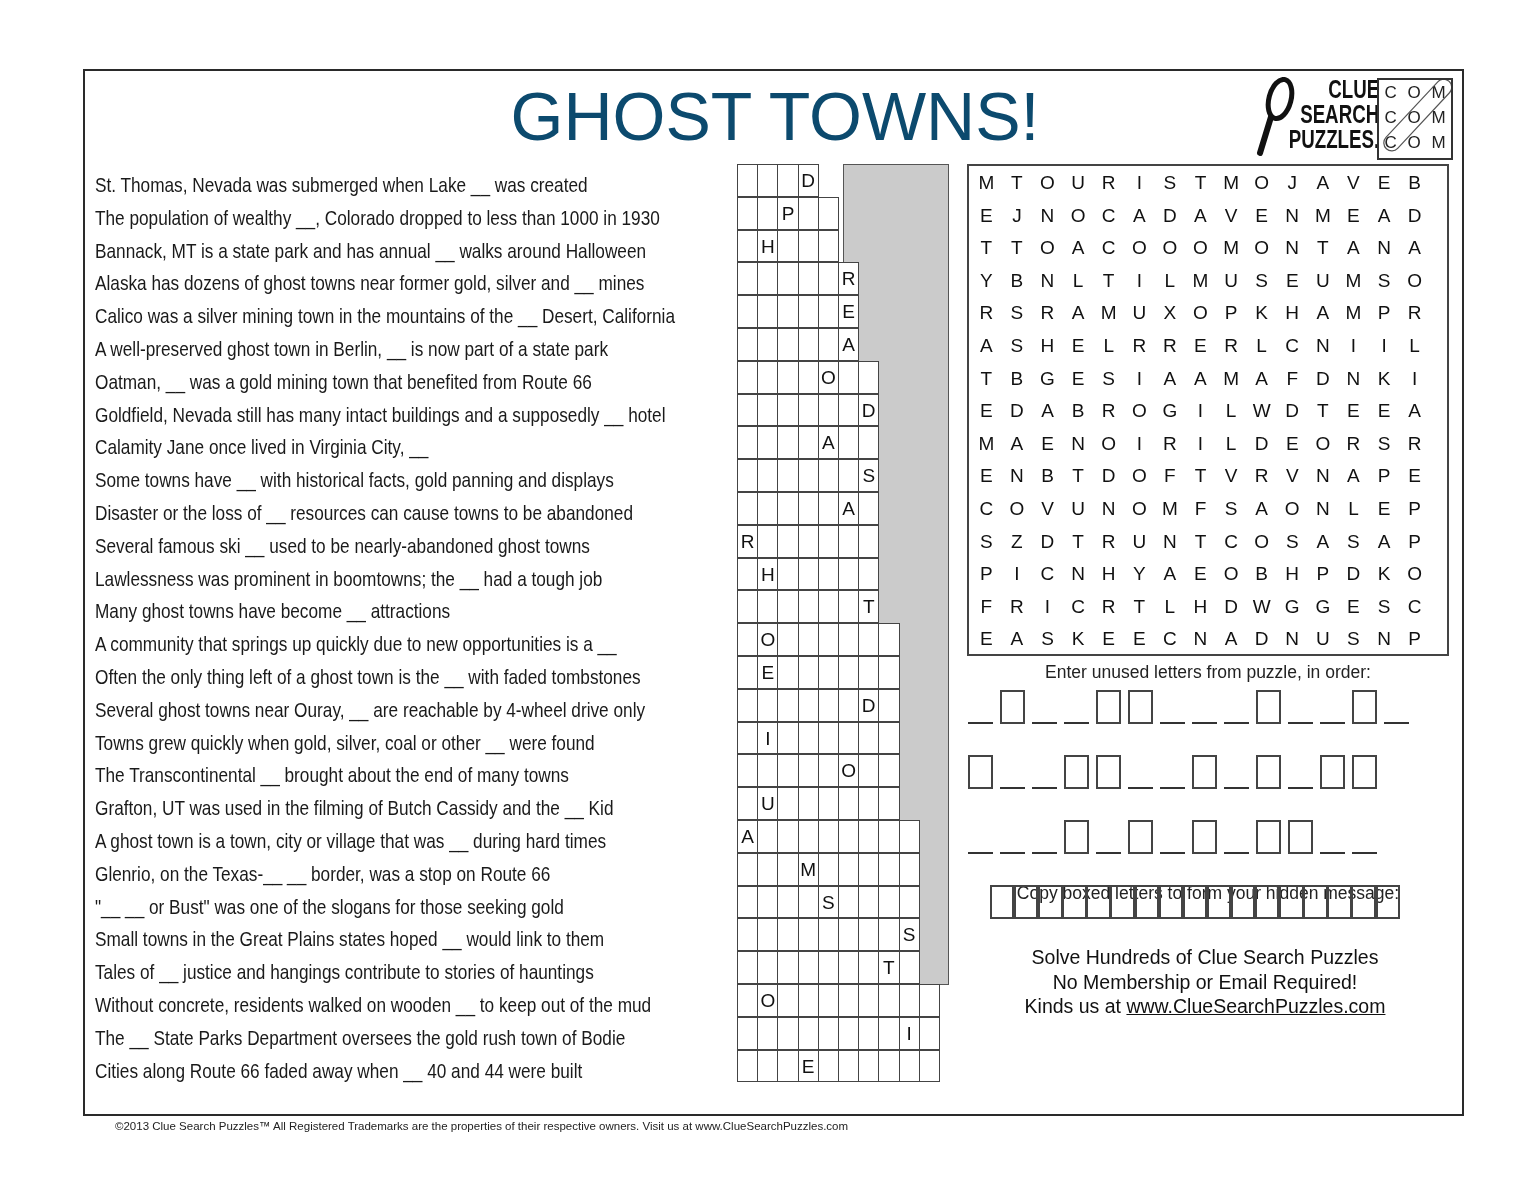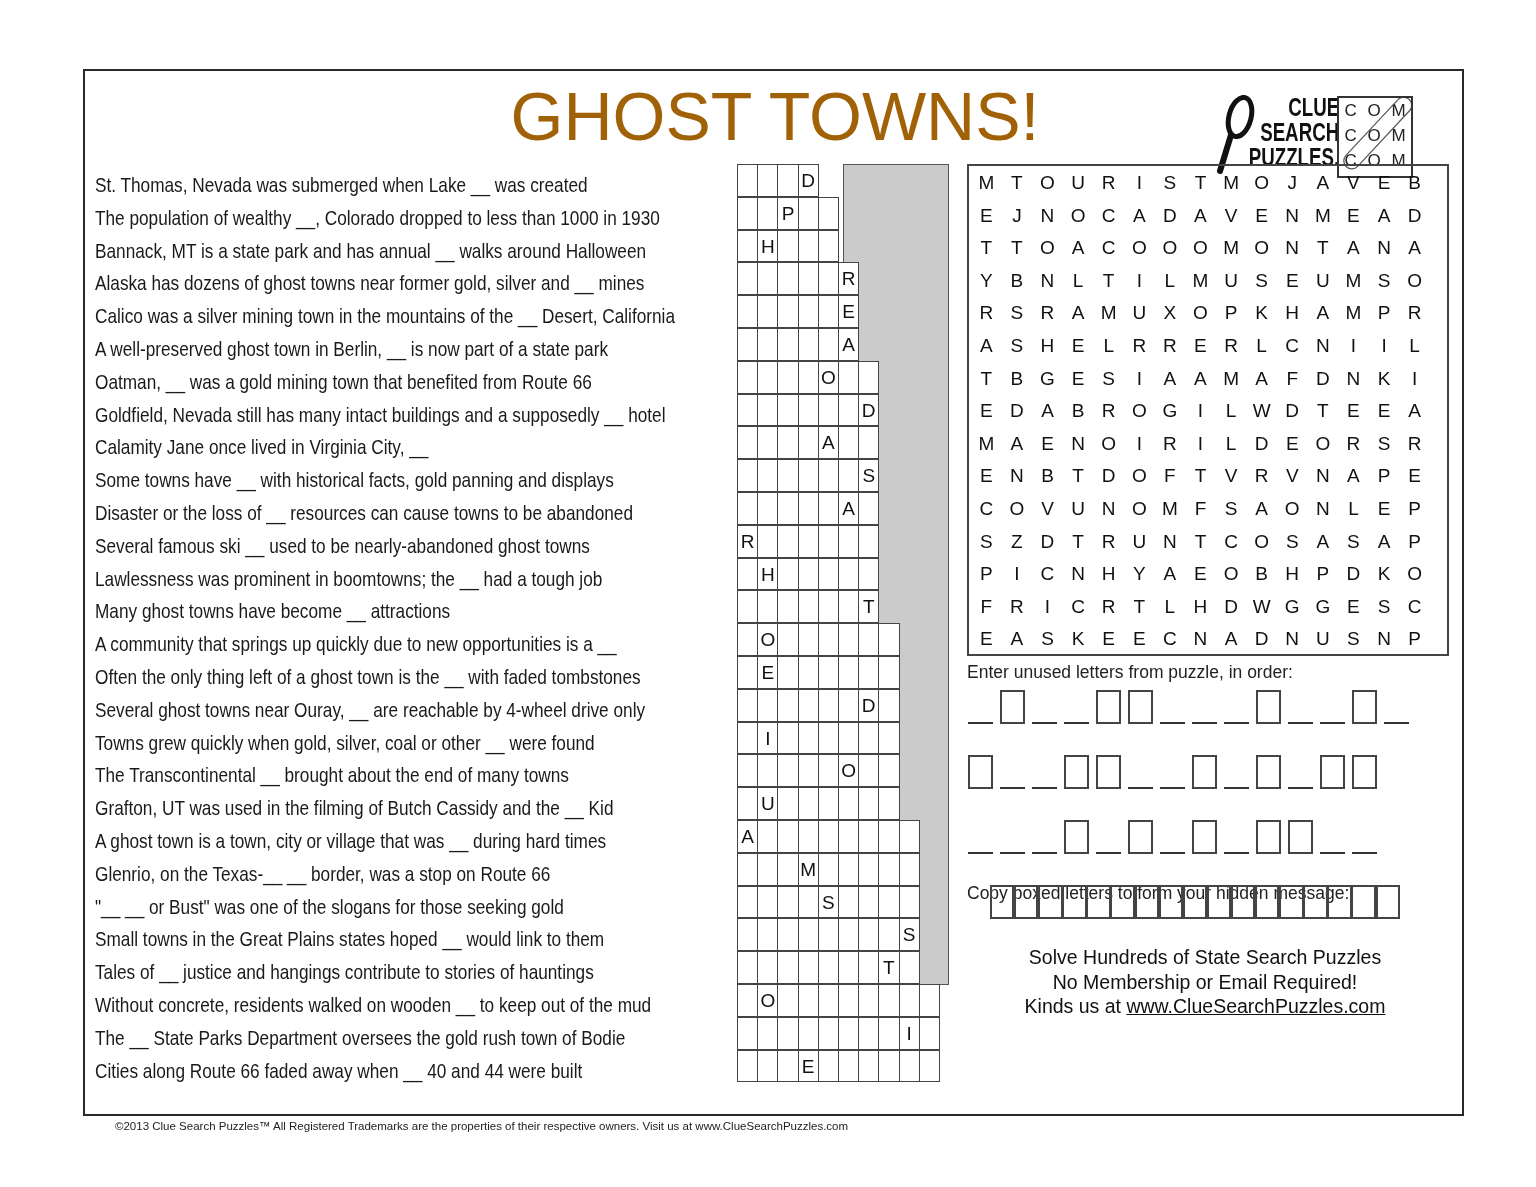--- a/index.html
+++ b/index.html
@@ -1,35 +1,35 @@
 <!DOCTYPE html>
 <html><head>
 <meta charset="utf-8">
 <style>
   html, body { margin:0; padding:0; background:#ffffff; }
   body { width:1536px; height:1187px; position:relative; overflow:hidden; font-family:"Liberation Sans", sans-serif; color:#111; }
   .frame { position:absolute; left:83px; top:69px; width:1377px; height:1043px; border:2px solid #2a2a2a; }
-  .title { position:absolute; left:490px; top:78px; width:570px; text-align:center; font-size:68px; line-height:76px; color:#a16207; letter-spacing:0px; }
-  .logo { position:absolute; left:1216px; top:75px; width:194px; height:85px;margin-top:18px; }
+  .title { position:absolute; left:490px; top:78px; width:570px; text-align:center; font-size:68px; line-height:76px; color:#0c4a6e; letter-spacing:0px; }
+  .logo { position:absolute; left:1256px; top:75px; width:194px; height:85px; }
   .logo .glass { position:absolute; left:0; top:2px; width:40px; height:80px; }
   .logo .words { position:absolute; left:26px; top:2px; width:100px; font-weight:bold; font-size:26px; line-height:25px; transform:scaleX(0.72); transform-origin:left top; white-space:nowrap; color:#111; }
   .logo .words div { text-align:right; width:135px; }
   .logo .com { position:absolute; left:121px; top:3px; width:72px; height:78px; border:2px solid #333; }
   .logo .com .ln { display:flex; justify-content:space-around; font-size:17px; line-height:25px; color:#222; }
   .clues { position:absolute; left:95px; top:169px; }
   .clue { height:32.8px; line-height:32.8px; font-size:21px; white-space:nowrap; transform:scaleX(0.82); transform-origin:left center; color:#1a1a1a; }
   .cw { position:absolute; left:737px; top:164px; }
   .cw-gray { position:absolute; left:843px; top:164px; width:106px; height:821px; background:#cbcbcb; border:1px solid #555; box-sizing:border-box; }
   .cw-row { position:absolute; left:0; height:33px; display:flex; }
   .cw-cell { width:21.2px; height:32.8px; box-sizing:border-box; border:1px solid #444; margin-right:-1px; margin-bottom:-1px; background:#fff; font-size:19px; line-height:32px; text-align:center; color:#111; }
   .ws { position:absolute; left:967px; top:164px; width:482px; height:492px; border:2px solid #444; box-sizing:border-box; }
   .ws-row { display:flex; height:32.6px; padding-left:2px; }
   .ws-cell { width:30.6px; text-align:center; font-size:19px; line-height:32.6px; color:#111; }
   .ws-rows { padding-top:1px; }
-  .instr { position:absolute; font-size:17.5px; color:#222; text-align:left; }
+  .instr { position:absolute; font-size:17.5px; color:#222; text-align:center; }
   .slots { position:absolute; left:968px; display:flex; align-items:flex-end; }
   .slot-line { width:25px; height:34px; margin-right:7px; border-bottom:2px solid #333; box-sizing:border-box; }
   .slot-box { width:25px; height:34px; margin-right:7px; border:2px solid #444; box-sizing:border-box; }
   .msg { position:absolute; left:990px; top:885px; display:flex; }
   .msg-box { width:24.4px; height:34px; border:2px solid #444; box-sizing:border-box; margin-right:-0.3px; }
   .promo { position:absolute; left:990px; top:945px; width:430px; text-align:center; font-size:19.5px; line-height:24.5px; color:#111; }
   .promo .link { text-decoration:underline; }
   .footer { position:absolute; left:115px; top:1097px; font-size:11.5px; color:#222; white-space:nowrap;margin-top:23px; }
 </style>
 </head>
@@ -696,18 +696,18 @@
     <div class="msg-box"></div>
     <div class="msg-box"></div>
     <div class="msg-box"></div>
     <div class="msg-box"></div>
     <div class="msg-box"></div>
     <div class="msg-box"></div>
     <div class="msg-box"></div>
   </div>
 
 <div class="promo">
-  <div>Solve Hundreds of State Search Puzzles</div>
+  <div>Solve Hundreds of Clue Search Puzzles</div>
   <div>No Membership or Email Required!</div>
   <div><span>Kinds us at </span><span class="link">www.ClueSearchPuzzles.com</span></div>
 </div>
 
 <div class="footer">©2013 Clue Search Puzzles™ All Registered Trademarks are the properties of their respective owners. Visit us at www.ClueSearchPuzzles.com</div>
 
 </body></html>

